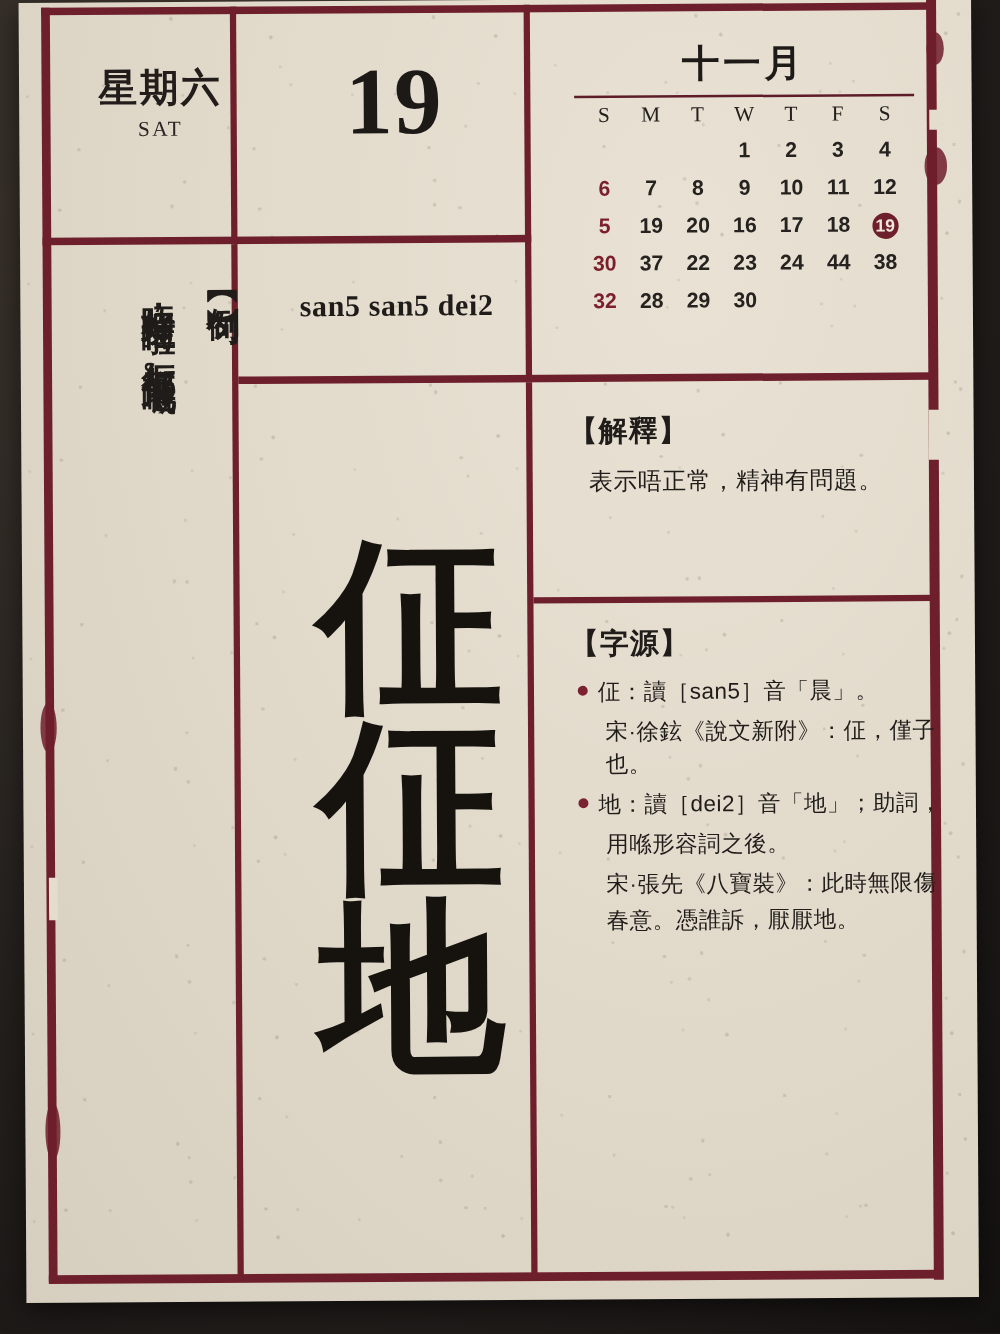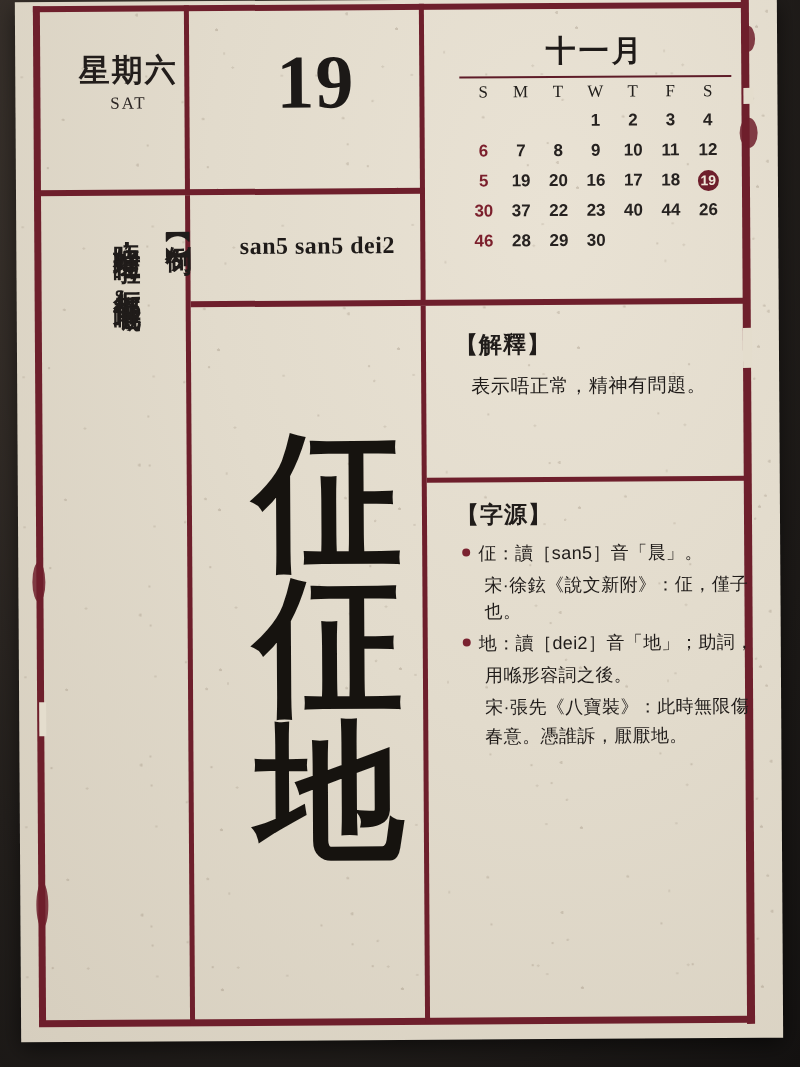--- a/index.html
+++ b/index.html
@@ -370,26 +370,26 @@
               <td>16</td>
               <td>17</td>
               <td>18</td>
               <td><span class="today">19</span></td>
             </tr>
             <tr>
               <td class="sun">30</td>
               <td>37</td>
               <td>22</td>
               <td>23</td>
-              <td>40</td>
+              <td>24</td>
               <td>44</td>
-              <td>26</td>
+              <td>38</td>
             </tr>
             <tr>
-              <td class="sun">46</td>
+              <td class="sun">32</td>
               <td>28</td>
               <td>29</td>
               <td>30</td>
               <td></td>
               <td></td>
               <td></td>
             </tr>
           </tbody>
       </table>
     </div>

